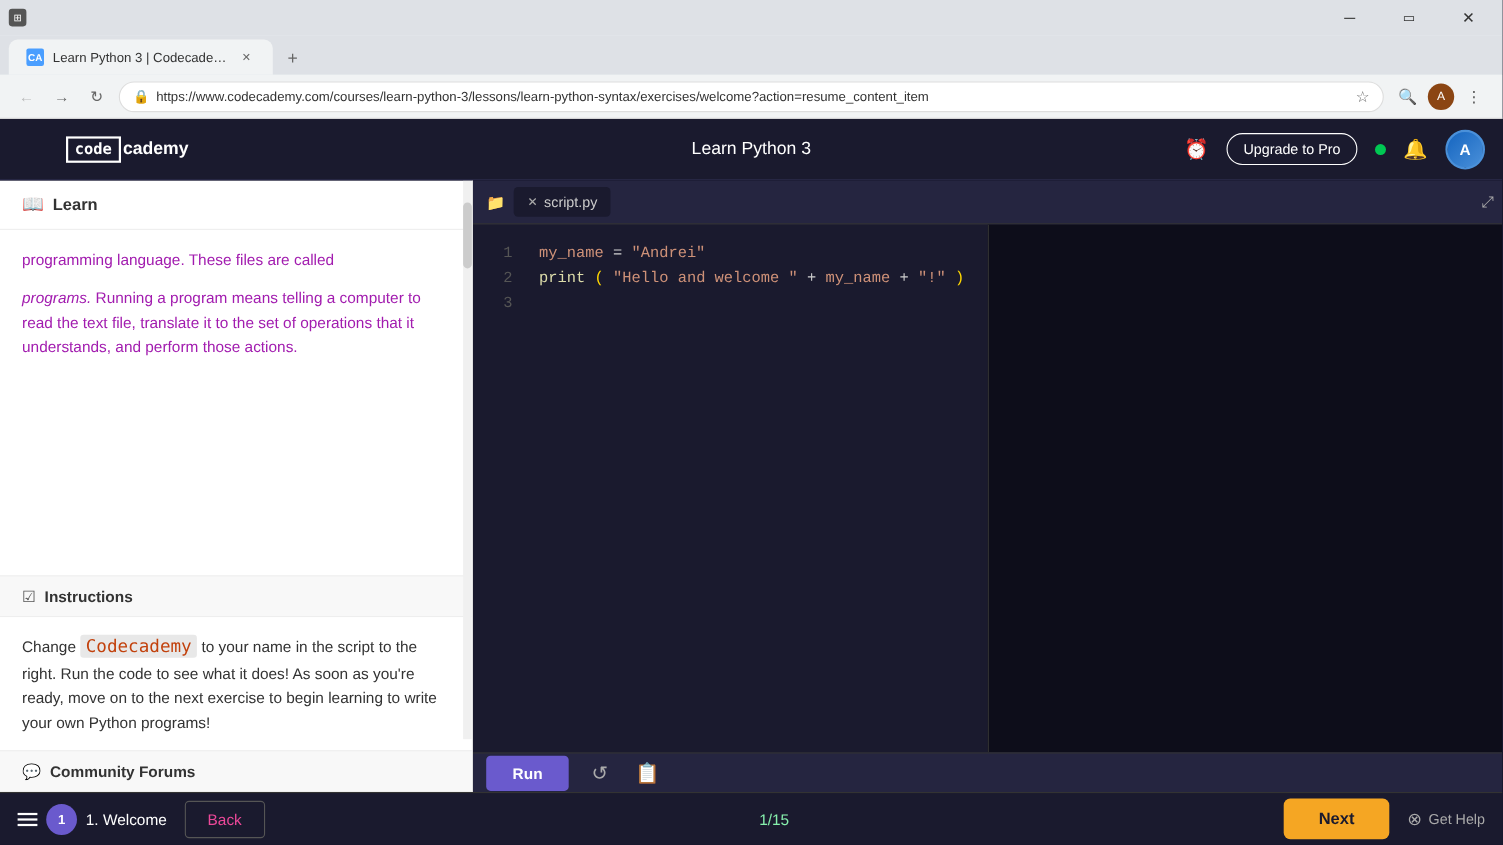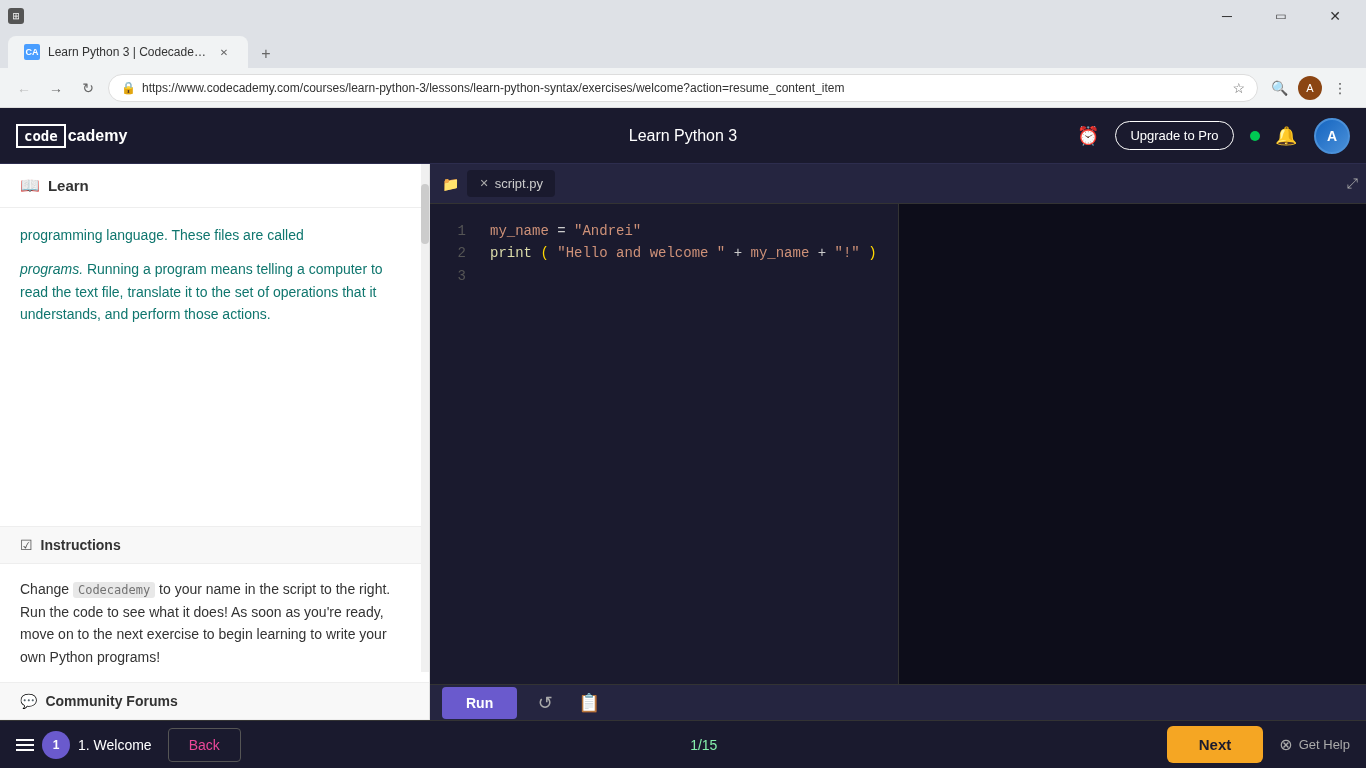--- a/index.html
+++ b/index.html
@@ -24,45 +24,45 @@
     .address-bar-actions { display: flex; align-items: center; gap: 4px; }
     .address-bar-icon { width: 28px; height: 28px; display: flex; align-items: center; justify-content: center; border-radius: 50%; cursor: pointer; color: #555; font-size: 14px; }
     .profile-avatar { width: 24px; height: 24px; border-radius: 50%; background: #8b4513; display: flex; align-items: center; justify-content: center; color: white; font-size: 11px; }
 
     
     .app-container { display: flex; flex-direction: column; flex: 1; overflow: hidden; }
 
     
     .app-header { background: #1a1a2e; border-bottom: 1px solid #2d2d4e; height: 56px; display: flex; align-items: center; padding: 0 16px; gap: 16px; flex-shrink: 0; }
     .logo { display: flex; align-items: center; gap: 2px; margin-right: auto; }
-    .logo-box { border: 2px solid white; padding: 2px 6px; font-weight: 900; font-size: 14px; color: white; font-family: monospace; }
+    .logo-box { border: 2px solid white; padding: 2px 6px; font-weight: 900; font-size: 14px; color: white; font-family: monospace; margin-left: 44px; }
     .logo-text { font-weight: 900; font-size: 16px; color: white; }
     .header-title { color: white; font-size: 16px; font-weight: 500; position: absolute; left: 50%; transform: translateX(-50%); }
     .header-icons { display: flex; align-items: center; gap: 16px; margin-left: auto; }
     .upgrade-btn { background: transparent; border: 1px solid white; color: white; padding: 6px 14px; border-radius: 20px; font-size: 13px; cursor: pointer; font-weight: 500; white-space: nowrap; }
     .status-dot { width: 10px; height: 10px; border-radius: 50%; background: #00c853; }
     .bell-icon { color: white; font-size: 18px; cursor: pointer; }
     .user-avatar { width: 36px; height: 36px; border-radius: 50%; background: linear-gradient(135deg, #1565c0, #4a90d9); display: flex; align-items: center; justify-content: center; color: white; font-size: 14px; font-weight: bold; cursor: pointer; border: 2px solid #4a90d9; }
 
     
     .main-content { display: flex; flex: 1; overflow: hidden; }
 
     
     .left-panel { width: 430px; background: white; display: flex; flex-direction: column; flex-shrink: 0; overflow: hidden; border-right: 1px solid #e0e0e0; }
     .left-panel-header { padding: 12px 20px; border-bottom: 1px solid #eee; display: flex; align-items: center; gap: 8px; flex-shrink: 0; }
     .left-panel-icon { font-size: 16px; color: #555; }
     .left-panel-title { font-size: 15px; font-weight: 600; color: #333; }
-    .left-panel-body { padding: 16px 20px; flex: 1; overflow-y: auto; line-height: 1.6; font-size: 14px; color: #0f766e; }
+    .left-panel-body { padding: 16px 20px; flex: 1; overflow-y: auto; line-height: 1.6; font-size: 14px; color: #a21caf; }
     .left-panel-body p { margin-bottom: 12px; }
     .left-panel-body em { font-style: italic; }
     .section-header { display: flex; align-items: center; gap: 8px; padding: 10px 20px; background: #f8f8f8; border-top: 1px solid #eee; border-bottom: 1px solid #eee; }
     .section-header-icon { font-size: 14px; color: #555; }
     .section-header-title { font-size: 14px; font-weight: 600; color: #333; }
     .section-body { padding: 14px 20px; font-size: 14px; color: #333; line-height: 1.6; flex-shrink: 0; }
-    .inline-code { background: #e8e8e8; padding: 1px 5px; border-radius: 3px; font-family: monospace; font-size: 12px; color: #737373; }
+    .inline-code { background: #e8e8e8; padding: 1px 5px; border-radius: 3px; font-family: monospace; font-size: 16px; color: #c2410c; }
 
     
     .editor-area { flex: 1; background: #1a1a2e; display: flex; flex-direction: column; overflow: hidden; position: relative; }
     .editor-tabs { background: #252540; display: flex; align-items: center; height: 40px; padding: 0 8px; border-bottom: 1px solid #333; flex-shrink: 0; gap: 4px; }
     .editor-folder-btn { color: #aaa; font-size: 14px; cursor: pointer; padding: 4px; }
     .editor-tab { background: #1a1a2e; border: none; color: #ccc; padding: 6px 12px; display: flex; align-items: center; gap: 6px; font-size: 13px; cursor: pointer; border-radius: 4px; }
     .editor-tab-close { color: #aaa; font-size: 11px; cursor: pointer; }
     .editor-expand-btn { margin-left: auto; color: #aaa; font-size: 14px; cursor: pointer; }
 
     .editor-code { flex: 1; padding: 16px; font-family: 'Courier New', monospace; font-size: 14px; line-height: 1.6; overflow-y: auto; display: flex; }

